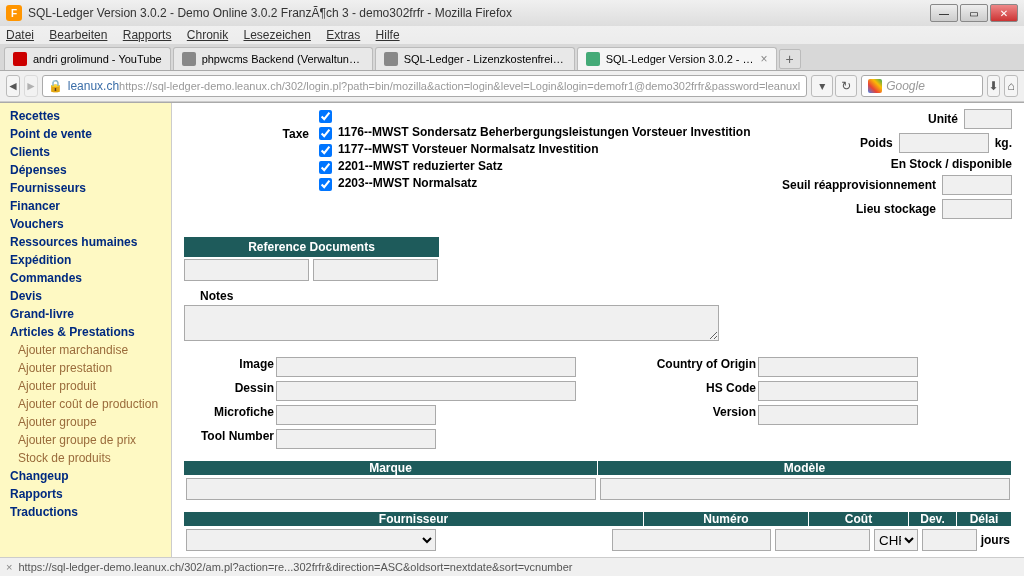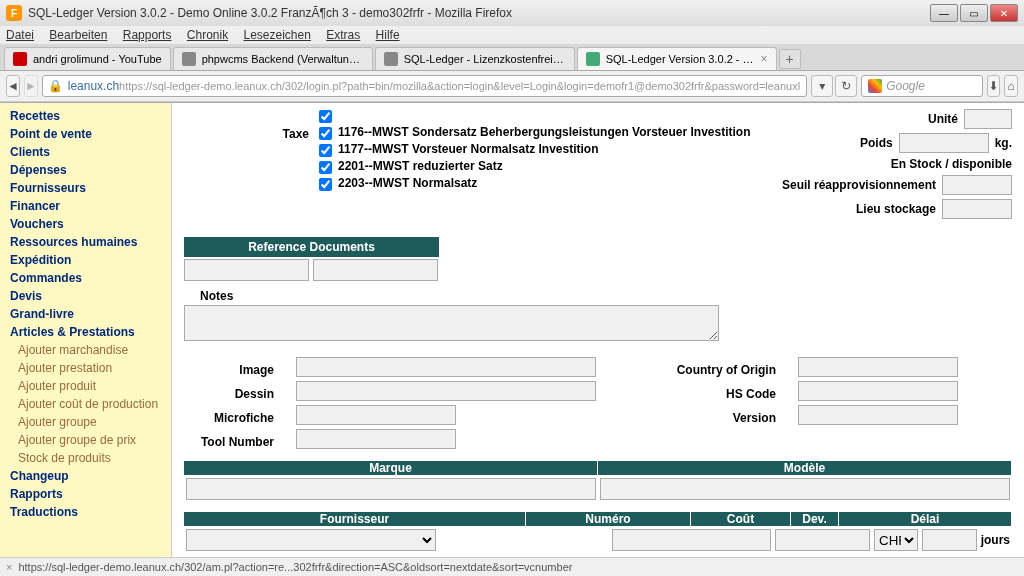--- a/index.html
+++ b/index.html
@@ -59,21 +59,21 @@
 .ref-docs { width: 255px; margin-top: 16px; }
 .ref-inputs { display: flex; gap: 4px; margin-top: 2px; }
 .ref-inputs input { width: 125px; height: 22px; border: 1px solid #aaa; background: #f0f0f0; }
 
 .notes-section { margin-top: 8px; }
 .notes-section label { font-weight: bold; padding-left: 16px; }
 .notes-section textarea { display: block; width: 535px; height: 36px; border: 1px solid #aaa; background: #f0f0f0; margin-top: 2px; }
 
 .two-col-attrs { display: flex; margin-top: 14px; gap: 50px; }
 .attr-col { }
-.attr-row { display: flex; align-items: flex-end; padding: 2px 0; gap: 22px; }
+.attr-row { display: flex; align-items: flex-start; padding: 2px 0; gap: 2px; }
 .attr-row label { width: 90px; text-align: right; font-weight: bold; }
 .attr-row.right label { width: 130px; }
 .attr-row input { height: 20px; border: 1px solid #aaa; background: #f0f0f0; }
 .attr-row input.w300 { width: 300px; }
 .attr-row input.w160 { width: 160px; }
 
 .grid-section { margin-top: 10px; }
 .grid-header { display: flex; }
 .grid-header .cell { background: #1e5b5b; color: #fff; font-weight: bold; text-align: center; padding: 0; border-right: 1px solid #fff; }
 .grid-body { display: flex; margin-top: 1px; }
@@ -279,21 +279,21 @@
         <div class="cell" style="flex:1">Modèle</div>
       </div>
       <div class="grid-body">
         <div class="cell" style="flex:1"><input style=""></div>
         <div class="cell" style="flex:1"><input style=""></div>
       </div>
     </div>
 
     <div class="grid-section">
       <div class="grid-header">
-        <div class="cell" style="width:342px">Fournisseur</div>
+        <div class="cell" style="width:460px">Fournisseur</div>
         <div class="cell" style="width:165px">Numéro</div>
         <div class="cell" style="width:100px">Coût</div>
         <div class="cell" style="width:48px">Dev.</div>
         <div class="cell" style="flex:1">Délai</div>
       </div>
       <div class="grid-body">
         <div class="cell" style="width:430px"><select style="width:250px"></select></div>
         <div class="cell" style="width:165px"><input style=""></div>
         <div class="cell" style="width:100px"><input style=""></div>
         <div class="cell" style="width:48px"><select><option>CHF</option></select></div>

